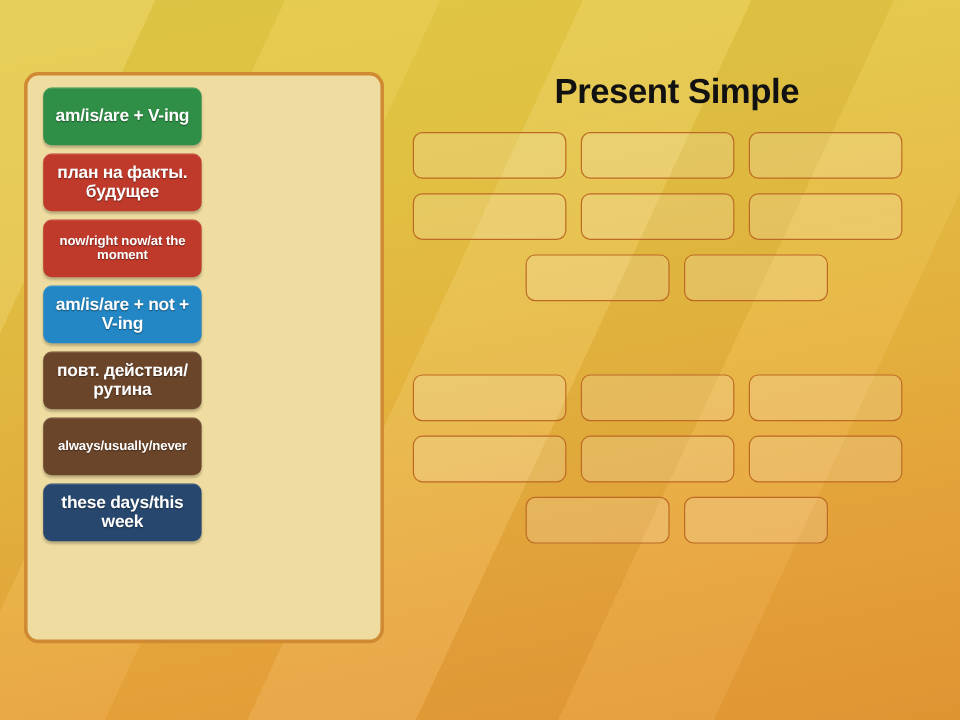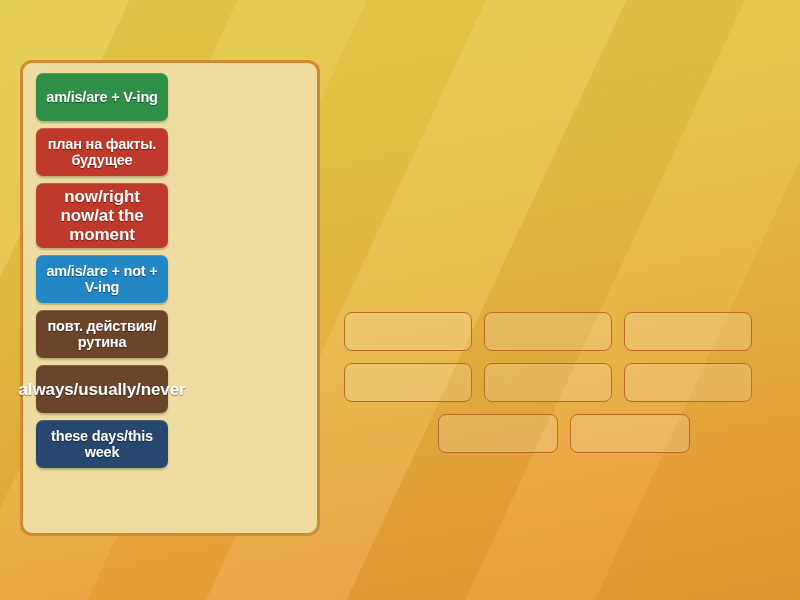--- a/index.html
+++ b/index.html
@@ -64,21 +64,21 @@
     font-weight: bold;
     font-size: 14.5px;
     line-height: 1.12;
     padding: 4px 5px;
     letter-spacing: -0.2px;
     text-shadow: 0 1px 1px rgba(0,0,0,0.45);
     box-shadow: 0 2px 2px rgba(0,0,0,0.22), inset 0 1px 0 rgba(255,255,255,0.16);
     cursor: grab;
     user-select: none;
   }
-  .tile.sm { font-size: 17px; letter-spacing: -0.1px; }
+  .tile.sm { font-size: 11px; letter-spacing: -0.1px; }
 
   
   .c-green  { background: #2f8f46; }
   .c-purple { background: #6a55bd; }
   .c-red    { background: #bf3a2b; }
   .c-blue   { background: #2287c4; }
   .c-brown  { background: #6b452a; }
   .c-navy   { background: #27476e; }
 
   
@@ -127,20 +127,39 @@
         <div class="tile c-green">am/is/are + V-ing</div>
         <div class="tile c-red">план на факты. будущее</div>
         <div class="tile c-red sm">now/right now/at the moment</div>
         <div class="tile c-blue">am/is/are + not + V-ing</div>
         <div class="tile c-brown">повт. действия/рутина</div>
         <div class="tile c-brown sm">always/usually/never</div>
         <div class="tile c-navy">these days/this week</div>
       </div>
   </div>
 
+  <div class="cat" id="cat-0">
+    <div class="cat-title">Present Simple</div>
+    <div class="slots">
+        <div class="slot-row">
+          <div class="slot"></div>
+          <div class="slot"></div>
+          <div class="slot"></div>
+        </div>
+        <div class="slot-row">
+          <div class="slot"></div>
+          <div class="slot"></div>
+          <div class="slot"></div>
+        </div>
+        <div class="slot-row center">
+          <div class="slot wide"></div>
+          <div class="slot wide"></div>
+        </div>
+      </div>
+  </div>
 
   <div class="cat" id="cat-1">
     <div class="slots">
         <div class="slot-row">
           <div class="slot"></div>
           <div class="slot"></div>
           <div class="slot"></div>
         </div>
         <div class="slot-row">
           <div class="slot"></div>

